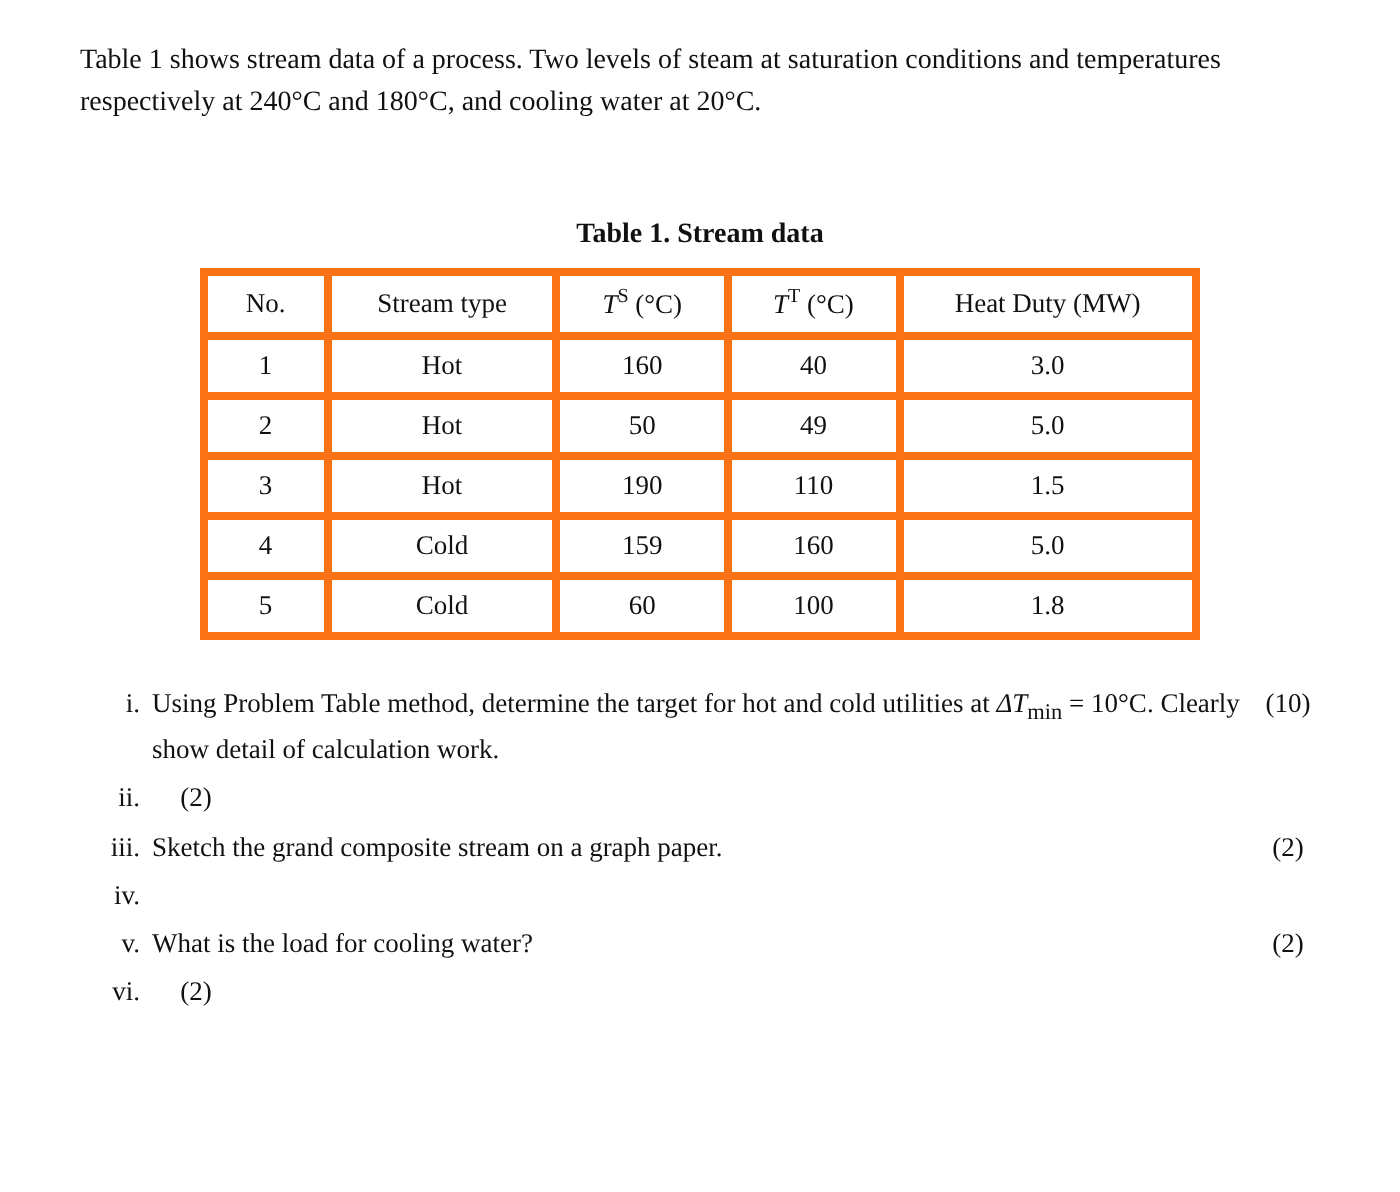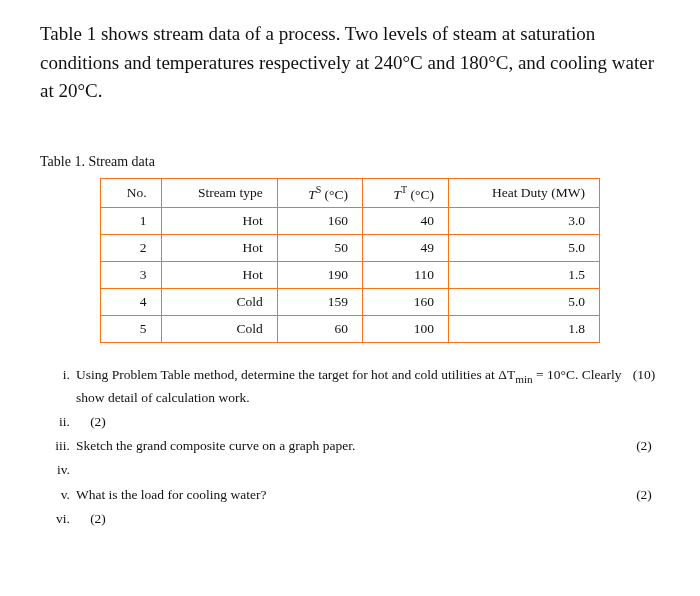--- a/index.html
+++ b/index.html
@@ -10,41 +10,41 @@
     body {
       background: #fff;
       font-family: 'Times New Roman', Times, serif;
       font-size: 14px;
       color: #111;
       width: 700px;
       min-height: 596px;
       padding: 20px 40px;
     }
     .intro-text {
-      font-size: 19px;
+      font-size: 14px;
       line-height: 1.5;
       margin-bottom: 18px;
     }
     .table-title {
-      text-align: left;
+      text-align: center;
       font-size: 14px;
       margin-bottom: 8px;
-      font-weight: normal;
+      font-weight: bold;
       margin-top: 48px;
     }
     .data-table {
       border-collapse: collapse;
       margin: 0 auto;
       min-width: 500px;
       font-size: 13.5px;
     }
     .data-table th, .data-table td {
-      border: 1px solid #f97316;
+      border: 4px solid #f97316;
       padding: 5px 14px;
-      text-align: right;
+      text-align: center;
     }
     .data-table th {
       font-weight: normal;
       background: #fff;
     }
     .data-table th sup {
       font-size: 10px;
     }
     .questions {
       margin-top: 22px;
@@ -66,20 +66,21 @@
       flex: 1;
       line-height: 1.5;
     }
     .q-marks {
       min-width: 38px;
       text-align: center;
       flex-shrink: 0;
       padding-left: 6px;
     }
     .italic {
+      font-style: italic;
     }
   </style>
 </head>
 <body>
 
 <p class="intro-text">Table 1 shows stream data of a process. Two levels of steam at saturation conditions and temperatures respectively at 240°C and 180°C, and cooling water at 20°C.</p>
 
 <p class="table-title">Table 1. Stream data</p>
 
 <table class="data-table">
@@ -136,21 +137,21 @@
       <span class="q-label">i.</span>
       <span class="q-text">Using Problem Table method, determine the target for hot and cold utilities at <span class="italic">ΔT</span><sub>min</sub> = 10°C. Clearly show detail of calculation work.</span>
       <span class="q-marks">(10)</span>
     </div>
     <div class="question-row">
       <span class="q-label">ii.</span>
       <span class="q-marks">(2)</span>
     </div>
     <div class="question-row">
       <span class="q-label">iii.</span>
-      <span class="q-text">Sketch the grand composite curve on a graph paper.</span>
+      <span class="q-text">Sketch the grand composite stream on a graph paper.</span>
       <span class="q-marks">(2)</span>
     </div>
     <div class="question-row">
       <span class="q-label">iv.</span>
       <span class="q-marks"></span>
     </div>
     <div class="question-row">
       <span class="q-label">v.</span>
       <span class="q-text">What is the load for cooling water?</span>
       <span class="q-marks">(2)</span>

